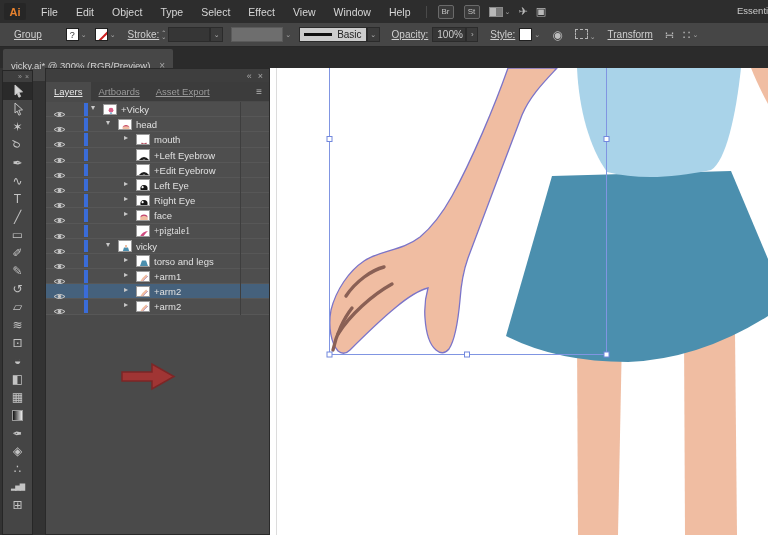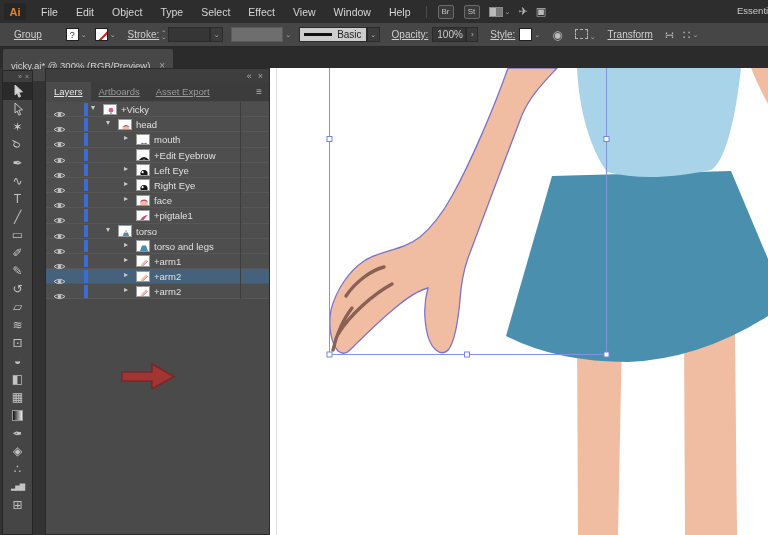--- a/index.html
+++ b/index.html
@@ -290,20 +290,32 @@
       </div>
       <div class="lrow">
         <span class="eyecell"><svg width="13" height="9" viewBox="0 0 13 9">
             <path d="M1,4.5 Q6.5,0.3 12,4.5 Q6.5,8.7 1,4.5 Z" fill="none" stroke="#c9c9c9" stroke-width="1"></path>
             <circle cx="6.5" cy="4.5" r="1.7" fill="#c9c9c9"></circle>
           </svg></span>
         <span class="bluebar"></span>
         <span class="thumb" style="left: 90px;"><svg width="14" height="11.5" viewBox="0 0 14 11.5">
             <path d="M3,7.5 Q7,3 11,7.5" stroke="#1c1c1c" stroke-width="2.4" fill="none"></path>
           </svg></span>
+        <span class="lname" style="left: 108px;">+Left Eyebrow</span>
+        <span class="target"></span>
+      </div>
+      <div class="lrow">
+        <span class="eyecell"><svg width="13" height="9" viewBox="0 0 13 9">
+            <path d="M1,4.5 Q6.5,0.3 12,4.5 Q6.5,8.7 1,4.5 Z" fill="none" stroke="#c9c9c9" stroke-width="1"></path>
+            <circle cx="6.5" cy="4.5" r="1.7" fill="#c9c9c9"></circle>
+          </svg></span>
+        <span class="bluebar"></span>
+        <span class="thumb" style="left: 90px;"><svg width="14" height="11.5" viewBox="0 0 14 11.5">
+            <path d="M3,7.5 Q7,3 11,7.5" stroke="#1c1c1c" stroke-width="2.4" fill="none"></path>
+          </svg></span>
         <span class="lname" style="left: 108px;">+Edit Eyebrow</span>
         <span class="target"></span>
       </div>
       <div class="lrow">
         <span class="eyecell"><svg width="13" height="9" viewBox="0 0 13 9">
             <path d="M1,4.5 Q6.5,0.3 12,4.5 Q6.5,8.7 1,4.5 Z" fill="none" stroke="#c9c9c9" stroke-width="1"></path>
             <circle cx="6.5" cy="4.5" r="1.7" fill="#c9c9c9"></circle>
           </svg></span>
         <span class="bluebar"></span>
         <span class="rchev" style="left: 78px;">▸</span>
@@ -344,35 +356,35 @@
       </div>
       <div class="lrow">
         <span class="eyecell"><svg width="13" height="9" viewBox="0 0 13 9">
             <path d="M1,4.5 Q6.5,0.3 12,4.5 Q6.5,8.7 1,4.5 Z" fill="none" stroke="#c9c9c9" stroke-width="1"></path>
             <circle cx="6.5" cy="4.5" r="1.7" fill="#c9c9c9"></circle>
           </svg></span>
         <span class="bluebar"></span>
         <span class="thumb" style="left: 90px;"><svg width="14" height="11.5" viewBox="0 0 14 11.5">
             <path d="M2.5,9 Q4.5,2.5 11,2 Q7,5.5 5,10 Z" fill="#cf4b80"></path>
           </svg></span>
-        <span class="lname" style="left: 108px;">+pigtale1</span>
+        <span class="lname" style="left: 108px; font-family: Liberation Serif, serif;">+pigtale1</span>
         <span class="target"></span>
       </div>
       <div class="lrow">
         <span class="eyecell"><svg width="13" height="9" viewBox="0 0 13 9">
             <path d="M1,4.5 Q6.5,0.3 12,4.5 Q6.5,8.7 1,4.5 Z" fill="none" stroke="#c9c9c9" stroke-width="1"></path>
             <circle cx="6.5" cy="4.5" r="1.7" fill="#c9c9c9"></circle>
           </svg></span>
         <span class="bluebar"></span>
         <span class="rchev" style="left: 60px;">▾</span>
         <span class="thumb" style="left: 72px;"><svg width="14" height="11.5" viewBox="0 0 14 11.5">
             <path d="M5,3.5 L9,3.5 L11,9.5 L3,9.5 Z" fill="#4b8fae"></path>
             <rect x="6" y="1" width="2" height="2.5" fill="#f0bda2"></rect>
           </svg></span>
-        <span class="lname" style="left: 90px;">torso</span>
+        <span class="lname" style="left: 90px;">vicky</span>
         <span class="target"></span>
         <span class="bbadge" style="width: 4px; height: 4px; left: 261px; top: 5.5px;"></span>
       </div>
       <div class="lrow">
         <span class="eyecell"><svg width="13" height="9" viewBox="0 0 13 9">
             <path d="M1,4.5 Q6.5,0.3 12,4.5 Q6.5,8.7 1,4.5 Z" fill="none" stroke="#c9c9c9" stroke-width="1"></path>
             <circle cx="6.5" cy="4.5" r="1.7" fill="#c9c9c9"></circle>
           </svg></span>
         <span class="bluebar"></span>
         <span class="rchev" style="left: 78px;">▸</span>

